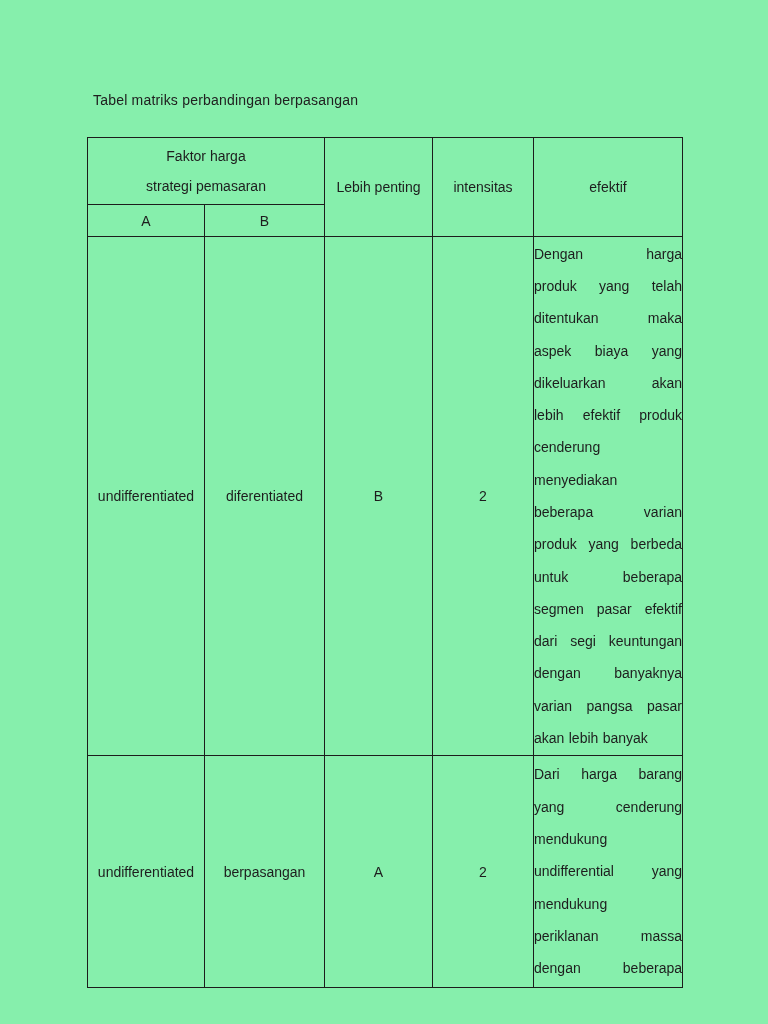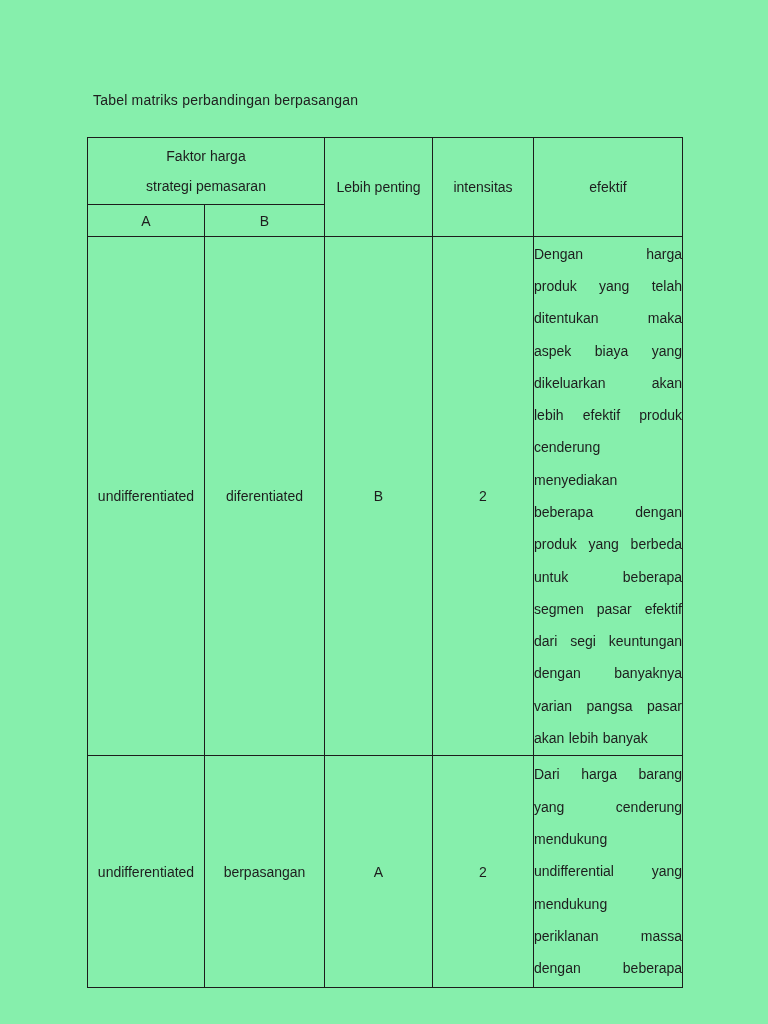--- a/index.html
+++ b/index.html
@@ -96,21 +96,21 @@
         <td>2</td>
         <td class="analysis">
           <div class="jline">Dengan harga</div>
           <div class="jline">produk yang telah</div>
           <div class="jline">ditentukan maka</div>
           <div class="jline">aspek biaya yang</div>
           <div class="jline">dikeluarkan akan</div>
           <div class="jline">lebih efektif produk</div>
           <div class="jline">cenderung</div>
           <div class="jline">menyediakan</div>
-          <div class="jline">beberapa dengan</div>
+          <div class="jline">beberapa varian</div>
           <div class="jline">produk yang berbeda</div>
           <div class="jline">untuk beberapa</div>
           <div class="jline">segmen pasar efektif</div>
           <div class="jline">dari segi keuntungan</div>
           <div class="jline">dengan banyaknya</div>
           <div class="jline">varian pangsa pasar</div>
           <div class="jline plain">akan lebih banyak</div>
         </td>
       </tr>
 

